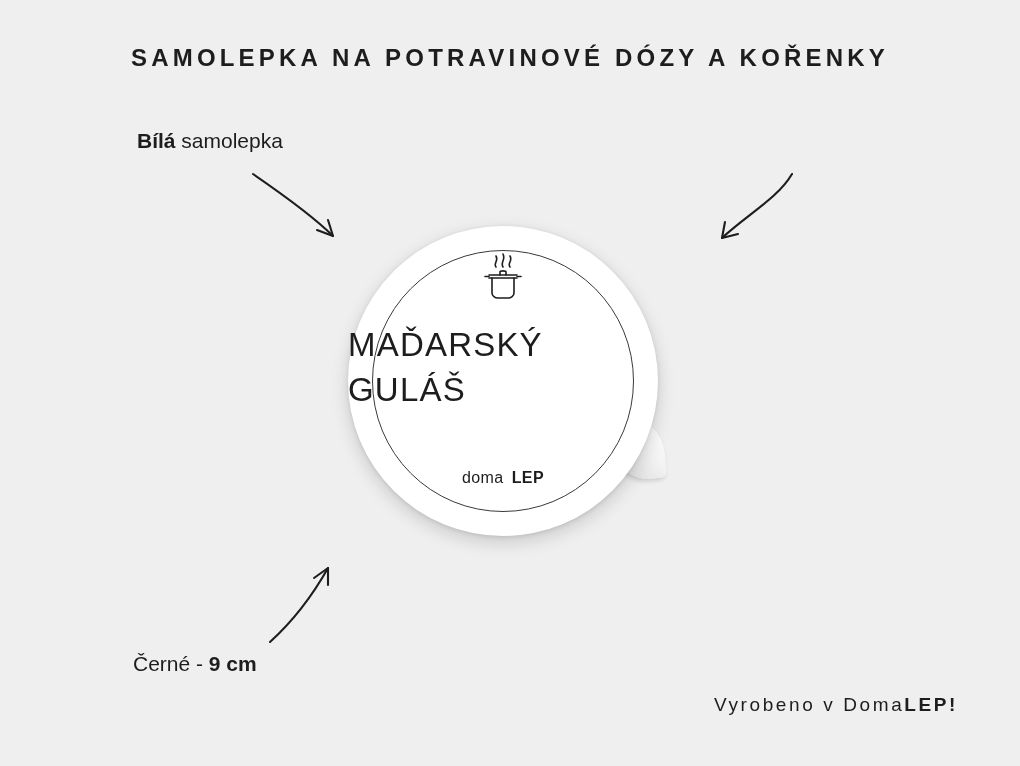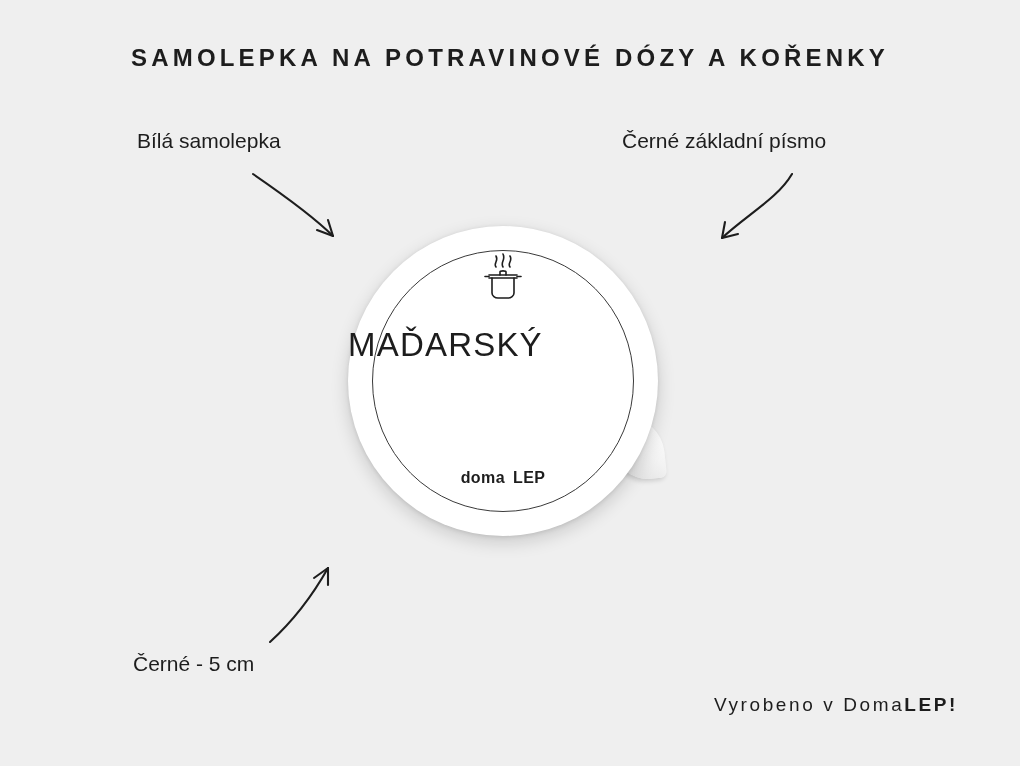--- a/index.html
+++ b/index.html
@@ -34,21 +34,21 @@
     white-space: nowrap;
   }
 
   
   .anno {
     position: absolute;
     font-size: 21px;
     color: #1d1d1d;
     white-space: nowrap;
   }
-  .anno b { font-weight: normal; }
+  .anno b { font-weight: bold; }
   .anno span.light { font-weight: normal; margin-top: 39px; }
 
   #anno-white  { left: 137px; top: 129px; }
   #anno-font   { left: 622px; top: 129px; }
   #anno-format { left: 133px; top: 652px; }
 
   
   .arrow {
     position: absolute;
     pointer-events: none;
@@ -118,21 +118,21 @@
   .sticker-brand {
     position: absolute;
     left: 0;
     top: 243px;
     width: 310px;
     text-align: center;
     font-size: 16px;
     letter-spacing: 0.4px;
     color: #1d1d1d;
   }
-  .sticker-brand .b1 { font-weight: bold; }
+  .sticker-brand .b1 { font-weight: normal; }
   .sticker-brand .b2 { font-weight: bold; padding-left: 8px; }
 
   
   .footer {
     position: absolute;
     right: 62px;
     bottom: 50px;
     font-size: 19px;
     letter-spacing: 2.6px;
     color: #1d1d1d;
@@ -145,26 +145,23 @@
 <body>
 
 <div class="stage">
 
   <div class="heading">SAMOLEPKA NA POTRAVINOVÉ DÓZY A KOŘENKY</div>
 
   <div class="anno" id="anno-white">
     <b>Bílá</b><span class="light"> samolepka</span>
   </div>
 
-  <div class="anno" id="anno-font">
-    <span class="light">Černé </span><b>základní písmo</b>
-  </div>
 
   <div class="anno" id="anno-format">
-    <span class="light">Černé - </span><b>5 cm</b>
+    <span class="light">Černé - </span><b>9 cm</b>
   </div>
 
   <svg class="arrow" style="left:245px; top:168px;" width="110" height="90" viewBox="0 0 110 90">
     <path d="M8 6 C 40 28, 68 48, 88 68" stroke="#1d1d1d" stroke-width="2.1" fill="none" stroke-linecap="round"></path>
     <path d="M88 68 L 72 62 M88 68 L 83 52" stroke="#1d1d1d" stroke-width="2.1" fill="none" stroke-linecap="round"></path>
   </svg>
 
   <svg class="arrow" style="left:700px; top:168px;" width="110" height="90" viewBox="0 0 110 90">
     <path d="M92 6 C 78 30, 48 46, 22 70" stroke="#1d1d1d" stroke-width="2.1" fill="none" stroke-linecap="round"></path>
     <path d="M22 70 L 38 66 M22 70 L 25 54" stroke="#1d1d1d" stroke-width="2.1" fill="none" stroke-linecap="round"></path>
@@ -190,20 +187,21 @@
           <path d="M28 24 L 28 21 C 28 19.5, 34 19.5, 34 21 L 34 24"></path>
           <path d="M20 27 L 20 42 C 20 45, 23 47, 26 47 L 36 47 C 39 47, 42 45, 42 42 L 42 27"></path>
           <line x1="17" y1="27" x2="45" y2="27"></line>
           <path d="M17 25.5 L 13 25.5"></path>
           <path d="M45 25.5 L 49 25.5"></path>
         </g>
       </svg>
 
       <div class="sticker-title">
         <div>MAĎARSKÝ</div>
+        <div>GULÁŠ</div>
       </div>
 
       <div class="sticker-brand">
         <span class="b1">doma</span><span class="b2">LEP</span>
       </div>
     </div>
   </div>
 
   <div class="footer">
     <span class="f1">Vyrobeno v Doma</span><span class="f2">LEP!</span>

